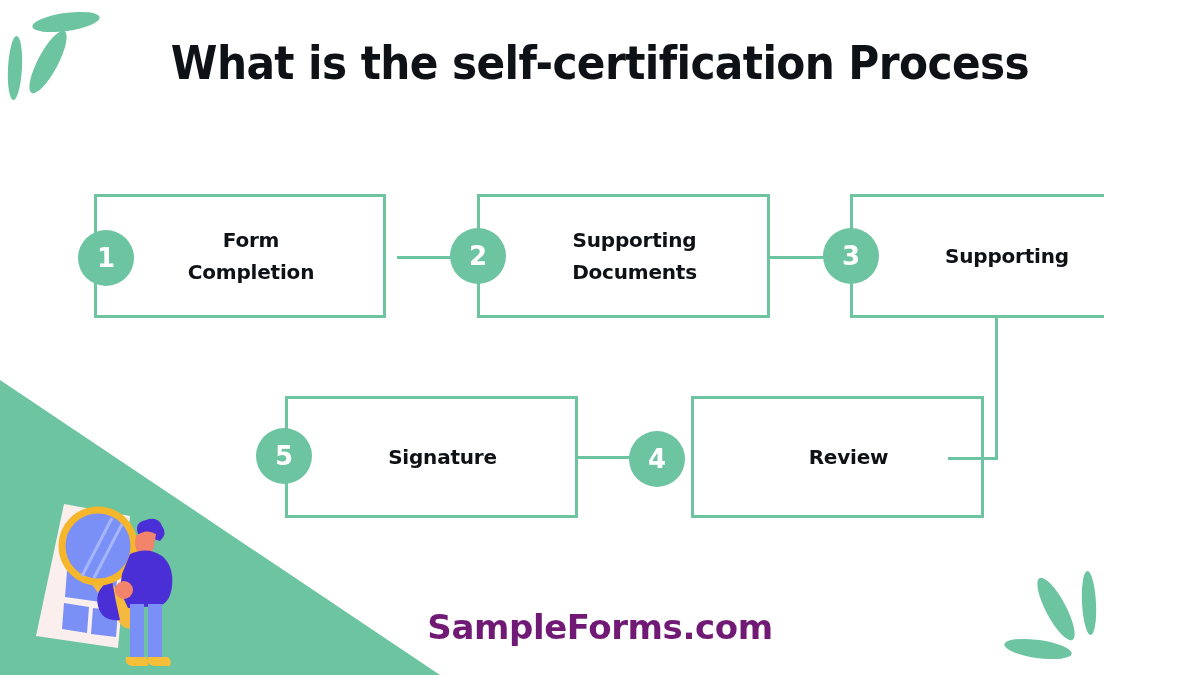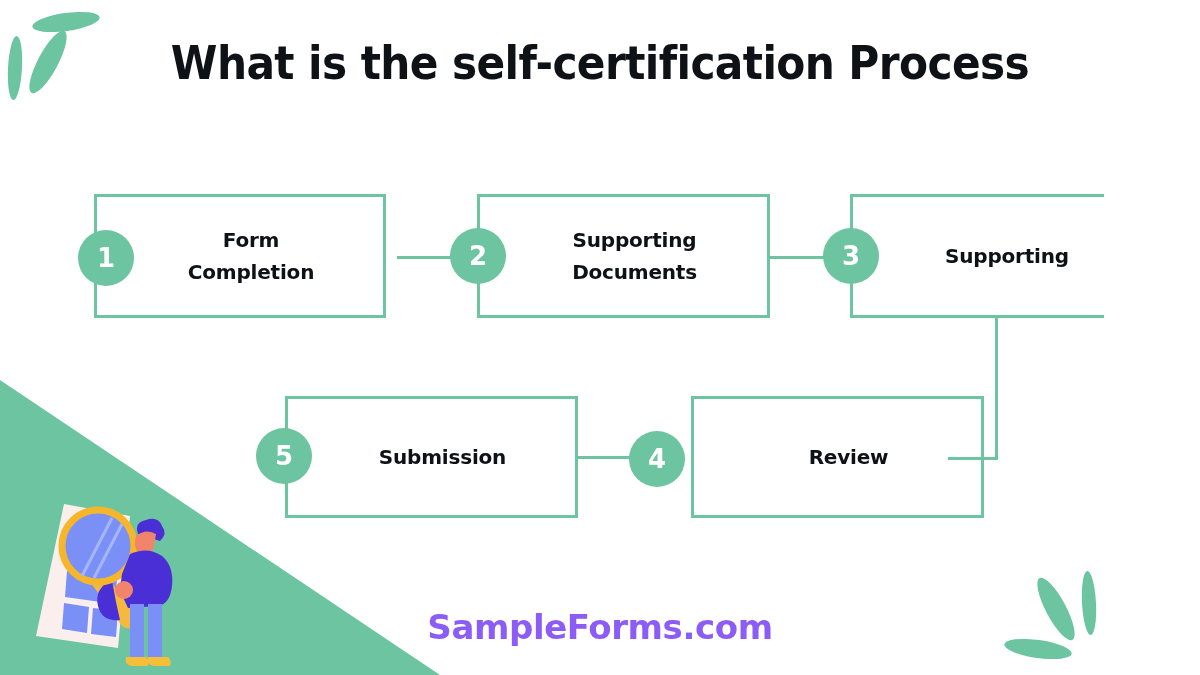--- a/index.html
+++ b/index.html
@@ -101,21 +101,21 @@
 
   
   .wordmark {
     position: absolute;
     left: 0;
     top: 607px;
     width: 1200px;
     text-align: center;
     font-size: 34px;
     font-weight: 700;
-    color: #8b5cf6;
+    color: #701a75;
     letter-spacing: -0.4px;
     font-family: "DejaVu Sans", sans-serif;
   }
 
   
   .illustration {
     position: absolute;
     left: 8px;
     top: 498px;
     width: 190px;
@@ -162,21 +162,21 @@
 Documents</div>
   </div>
   <div class="step-badge" style="left:450px; top:228px;">2</div>
 
   <div class="step-box" style="left:850px; top:194px; width:292px; height:124px;">
     <div class="step-label" style="white-space:pre-line;">Supporting</div>
   </div>
   <div class="step-badge" style="left:823px; top:228px;">3</div>
 
   <div class="step-box" style="left:285px; top:396px; width:293px; height:122px;">
-    <div class="step-label" style="white-space:pre-line;">Submission</div>
+    <div class="step-label" style="white-space:pre-line;">Signature</div>
   </div>
   <div class="step-badge" style="left:256px; top:428px;">5</div>
 
   <div class="step-box" style="left:691px; top:396px; width:293px; height:122px;">
     <div class="step-label" style="white-space:pre-line;">Review</div>
   </div>
   <div class="step-badge" style="left:629px; top:431px;">4</div>
 
   <div class="illustration">
     <svg width="190" height="175" viewBox="0 0 190 175">

